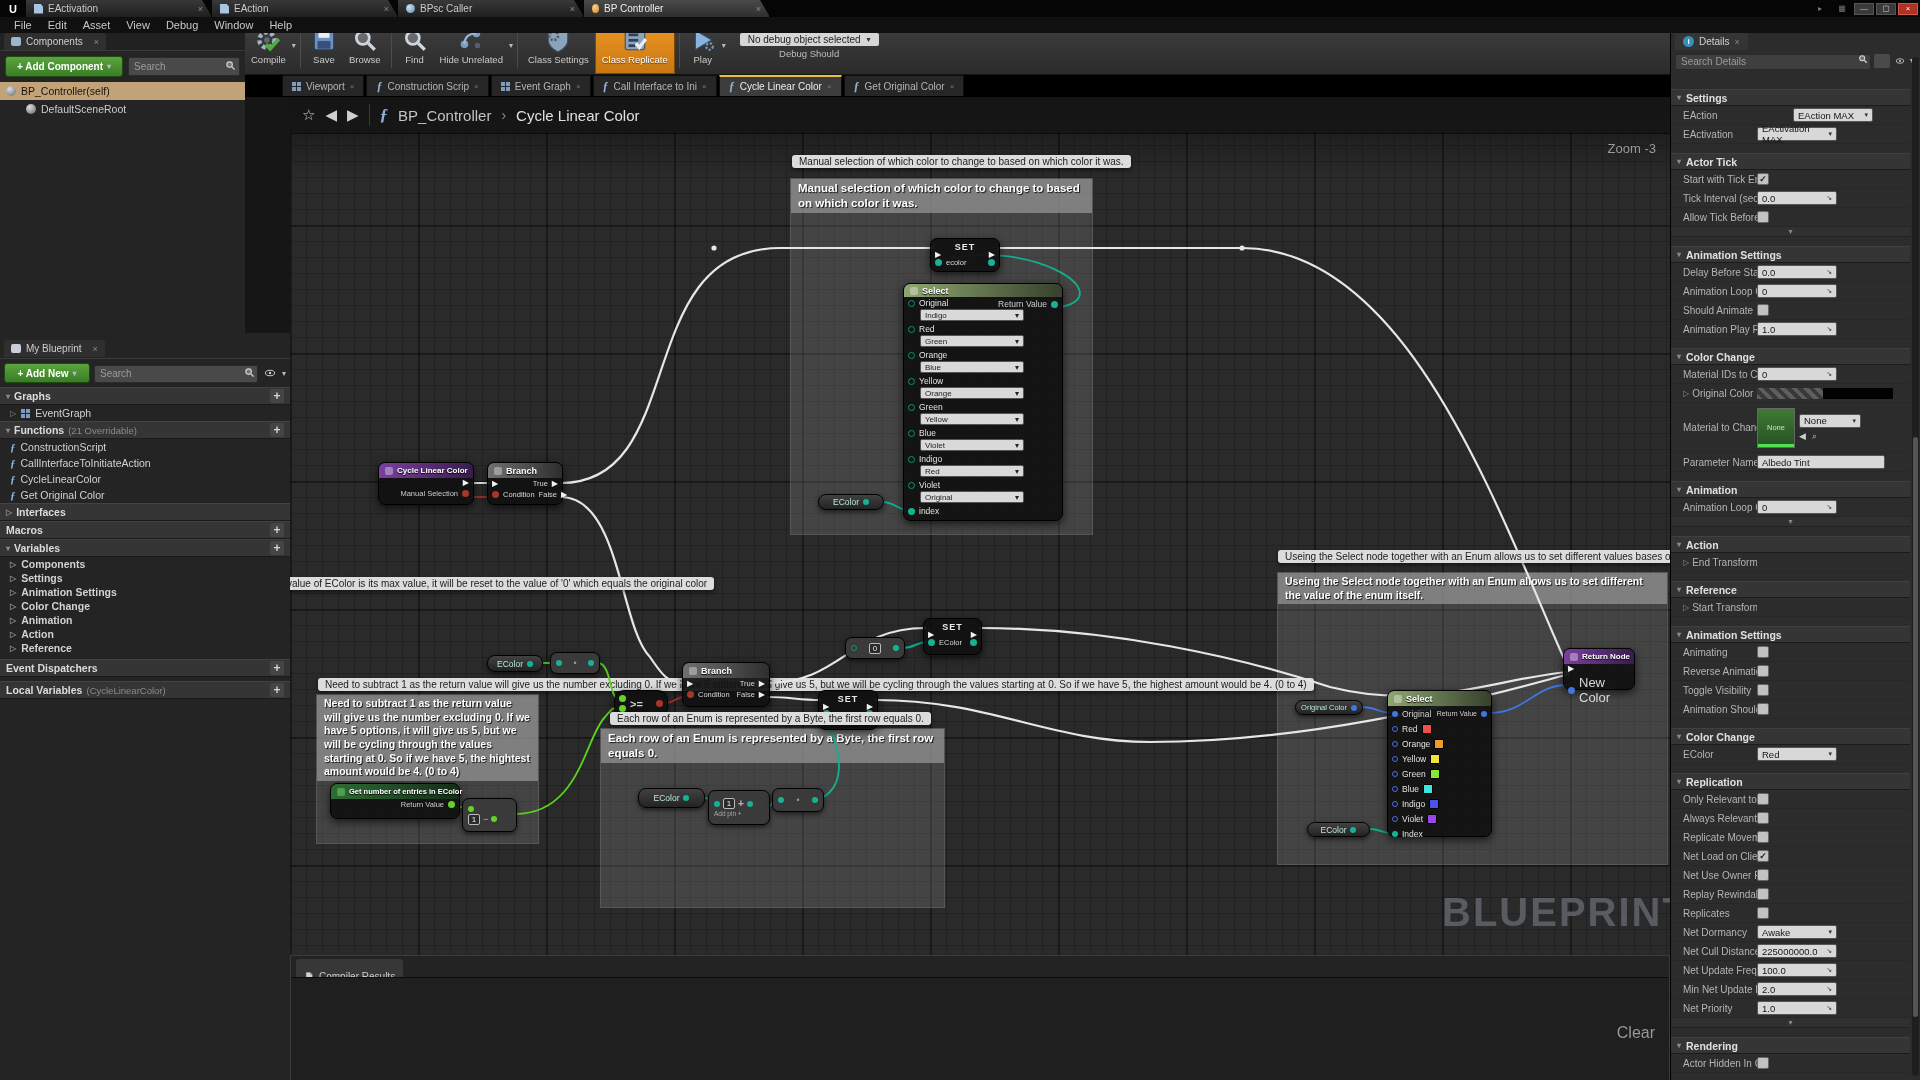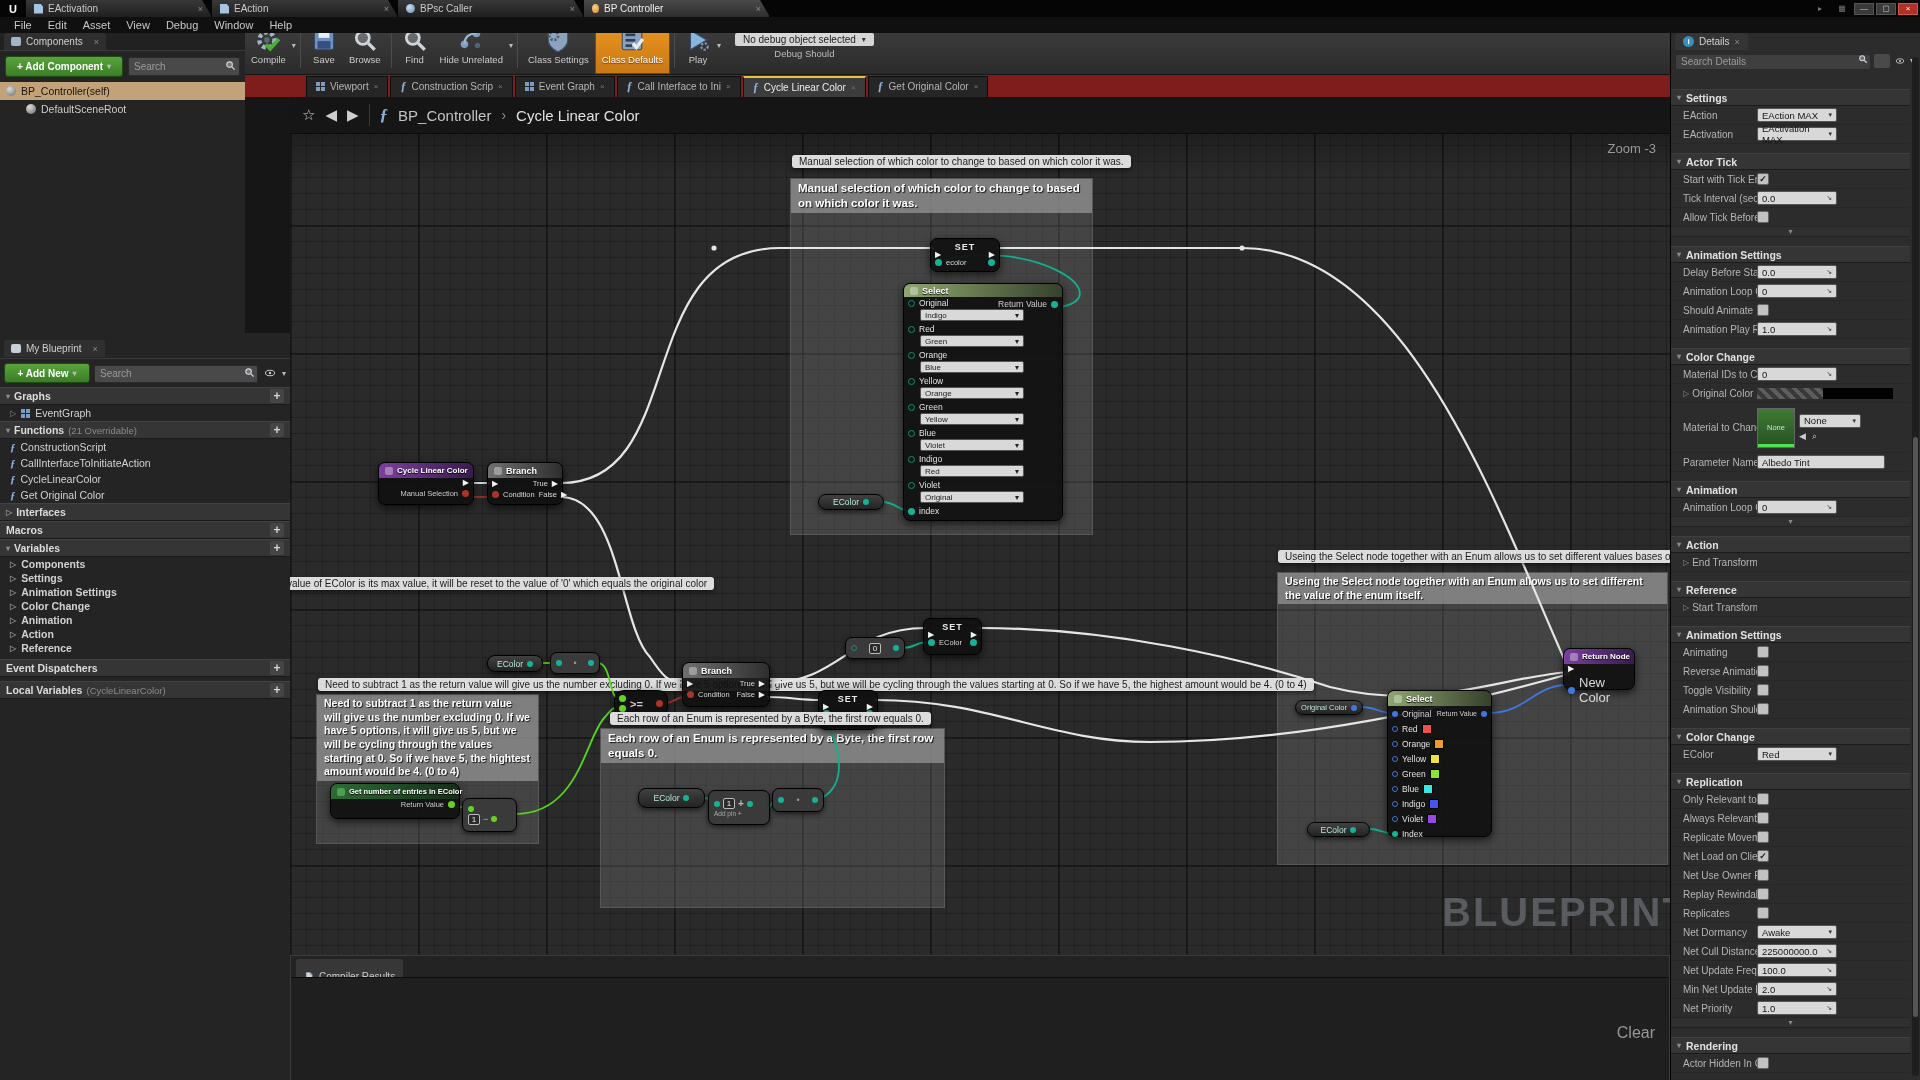--- a/index.html
+++ b/index.html
@@ -51,21 +51,21 @@
 .tico{width:26px;height:26px}
 .tsep{width:1px;height:80%;background:#1c1c1c;border-right:1px solid #4c4c4c;margin:0 4px}
 .caret{color:#bbb;font-size:8px}
 .tbtn.orange{background:linear-gradient(#ef9a25,#c97713);border:1px solid #7c4a07}
 .tbtn.orange .tlbl{color:#fff;text-shadow:0 1px 1px #00000088}
 #debugbox{display:flex;flex-direction:column;align-items:center;gap:2px;margin-left:14px}
 #debugsel{background:#d6d6d6;color:#222;font-size:10px;border-radius:2px;padding:1px 8px;display:flex;gap:6px;align-items:center}
 #debugsel .caret{color:#333}
 #debuglbl{font-size:9.5px;color:#bdbdbd}
 
-#gtabs{position:absolute;left:245px;top:75px;width:1425px;height:22px;background:#7f1d1d;display:flex;align-items:center;padding-left:61px;z-index:30}
+#gtabs{position:absolute;left:245px;top:75px;width:1425px;height:22px;background:#000000;display:flex;align-items:flex-start;padding-left:37px;z-index:30}
 .gtab{height:21px;display:flex;align-items:center;gap:5px;padding:0 9px;font-size:10px;color:#b5b5b5;background:#262626;border:1px solid #0d0d0d;border-bottom:none;margin-right:2px}
 .gtab.active{background:#3c3c3c;color:#ededed;border-top:2px solid #e8c041}
 .gtab .x{color:#777;font-size:8px}
 .gtab-f{color:#8fb0d8;font-style:italic;font-family:"Liberation Serif",serif;font-weight:bold;font-size:12px}
 
 #canvas{position:absolute;left:290px;top:97px;width:1380px;height:983px;overflow:hidden;background-color:#2a2a2a;background-image:linear-gradient(rgba(0,0,0,.18) 1px,transparent 1px),linear-gradient(90deg,rgba(0,0,0,.18) 1px,transparent 1px),linear-gradient(rgba(0,0,0,.32) 2px,transparent 2px),linear-gradient(90deg,rgba(0,0,0,.32) 2px,transparent 2px);background-size:16px 16px,16px 16px,128px 128px,128px 128px;z-index:10}
 #canvas-shade{position:absolute;left:0;top:0;right:0;height:80px;background:linear-gradient(rgba(0,0,0,.5),transparent);z-index:0}
 #bcrumb{position:absolute;left:0;top:0;right:0;height:37px;background:rgba(22,22,22,.93);display:flex;align-items:center;gap:10px;padding:0 12px;z-index:30;border-bottom:1px solid #0b0b0b}
 #bcrumb .nav{color:#cfcfcf;font-size:15px}
 #bcrumb .fn{color:#8fb0d8;font-style:italic;font-family:"Liberation Serif",serif;font-weight:bold;font-size:17px}
@@ -414,21 +414,21 @@
   <div class="tbtn">
       <svg class="tico icon">
         <use href="#i-shield"></use>
       </svg>
       <span class="tlbl">Class Settings</span>
     </div>
   <div class="tbtn orange">
       <svg class="tico icon">
         <use href="#i-list"></use>
       </svg>
-      <span class="tlbl">Class Defaults</span>
+      <span class="tlbl">Class Replicate</span>
     </div>
   <div class="tsep"></div>
   <div class="tbtn">
       <svg class="tico icon">
         <use href="#i-play"></use>
       </svg>
       <span class="tlbl">Play</span>
     </div>
   <span class="caret">▾</span>
   <div id="debugbox">
@@ -911,21 +911,21 @@
   <div id="dsections">
       <div class="dsec-h">
         <span class="tri">▾</span>
         <span>Settings</span>
       </div>
       <div class="drow">
         <div class="dlbl">
           <span>EAction</span>
         </div>
         <div class="dctl">
-          <div class="dbox" style="width: 80px;">
+          <div class="dbox" style="width: 80px; margin-left: 36px;">
             <span>EAction MAX</span>
             <span class="rs">▾</span>
           </div>
         </div>
       </div>
       <div class="drow">
         <div class="dlbl">
           <span>EActivation</span>
         </div>
         <div class="dctl">

